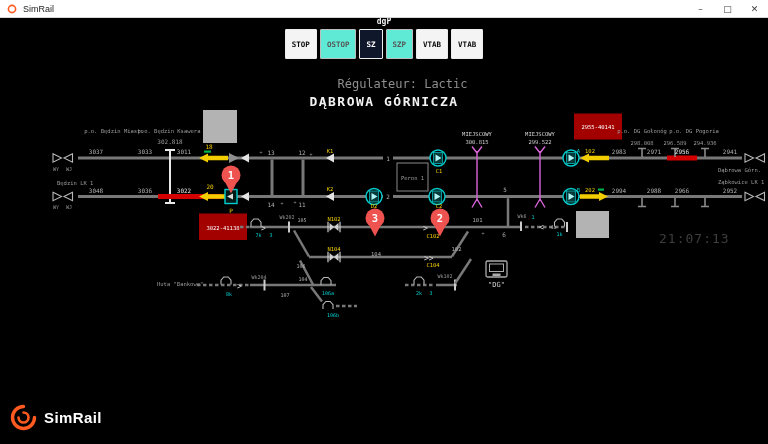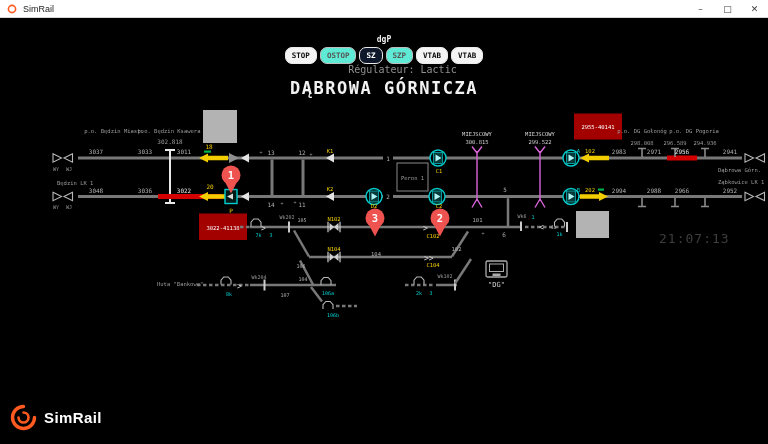--- a/index.html
+++ b/index.html
@@ -7,30 +7,30 @@
        font-family:"DejaVu Sans Mono",monospace;}
   
   .titlebar{position:absolute;top:0;left:0;width:768px;height:18px;background:#ffffff;
             display:flex;align-items:center;z-index:5;border-bottom:1px solid #d8d8d8;box-sizing:border-box;}
   .titlebar .appicon{width:10px;height:10px;margin-left:7px;}
   .titlebar .apptitle{font-family:"Liberation Sans",sans-serif;font-size:9px;color:#222;margin-left:6px;}
   .wincontrols{margin-left:auto;display:flex;height:18px;}
   .wincontrols span{width:27px;text-align:center;line-height:18px;font-size:9px;color:#404040;
                     font-family:"DejaVu Sans",sans-serif;cursor:default;}
   
-  .hdr{position:absolute;left:0;top:32px;width:768px;text-align:center;z-index:3;}
+  .hdr{position:absolute;left:0;top:14px;width:768px;text-align:center;z-index:3;}
   .dgp{margin-top:3px;font-size:8px;font-weight:bold;color:#f0f0f0;}
   .btnrow{margin-top:3px;display:flex;justify-content:center;gap:3px;}
-  .pbtn{height:17px;padding:0 6px;font-family:"DejaVu Sans Mono",monospace;font-size:7.5px;font-weight:bold;
-        border-radius:7px;border:1px solid #ececec;line-height:13px;cursor:pointer;}
+  .pbtn{height:30px;padding:0 6px;font-family:"DejaVu Sans Mono",monospace;font-size:7.5px;font-weight:bold;
+        border-radius:1px;border:1px solid #ececec;line-height:13px;cursor:pointer;}
   .pbtn.white{background:#f4f4f4;color:#0a0a0a;}
   .pbtn.gray{background:#5eead4;color:#575757;border-color:#bdbdbd;}
   .pbtn.red{background:#0f172a;color:#ffffff;}
-  .regulator{margin-top:0;font-size:10px;color:#8f8f8f;padding-left:37px;}
-  .station-title{margin-top:3px;font-size:17px;font-weight:bold;color:#f2f2f2;letter-spacing:1.5px;}
+  .regulator{margin-top:18px;font-size:12px;color:#8f8f8f;padding-left:37px;}
+  .station-title{margin-top:3px;font-size:13px;font-weight:bold;color:#f2f2f2;letter-spacing:1.5px;}
   
   svg.diagram{position:absolute;left:0;top:0;z-index:1;}
   text{font-family:"DejaVu Sans Mono",monospace;}
   .lbl{fill:#9a9a9a;}      
   .trk{fill:#b0b0b0;}      
   .wht{fill:#e8e8e8;}      
   .yel{fill:#f2cd00;}
   .cyn{fill:#00d2d2;}
   .sym{fill:#cfcfcf;}
   .s5{font-size:5px;}.s55{font-size:5.5px;}.s6{font-size:6px;}.s7{font-size:7px;}.s8{font-size:8px;}

